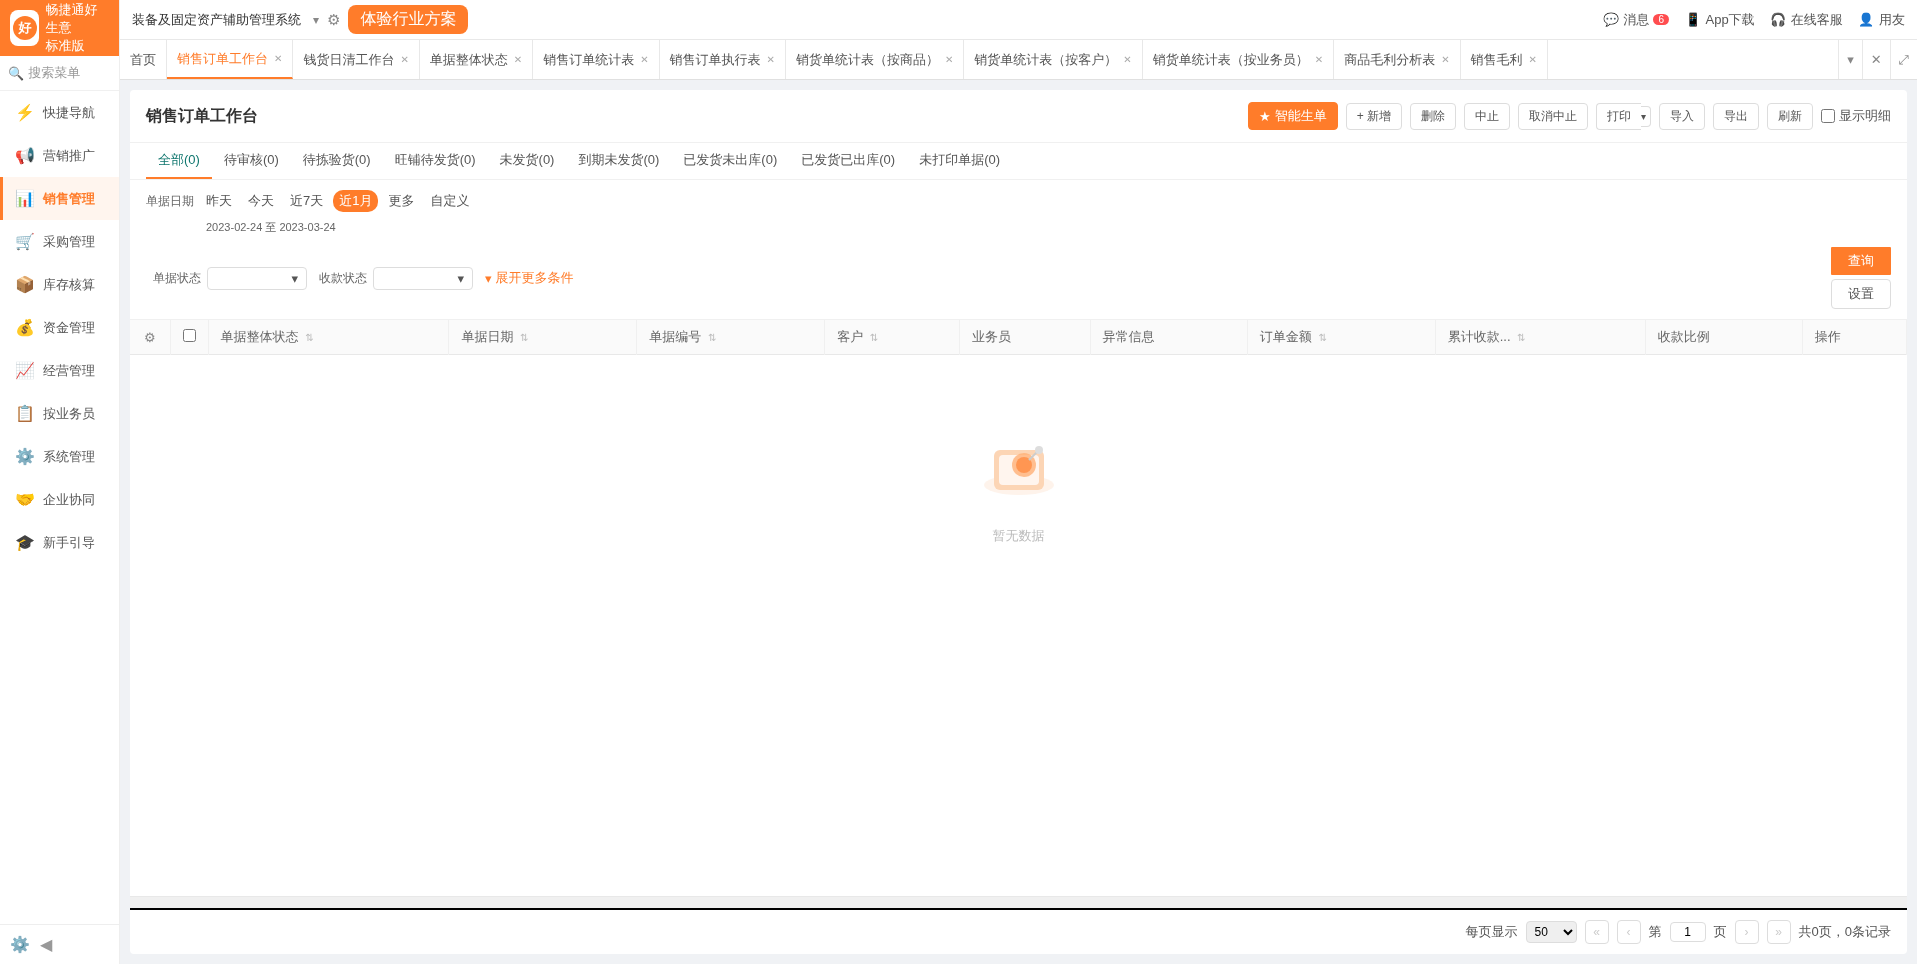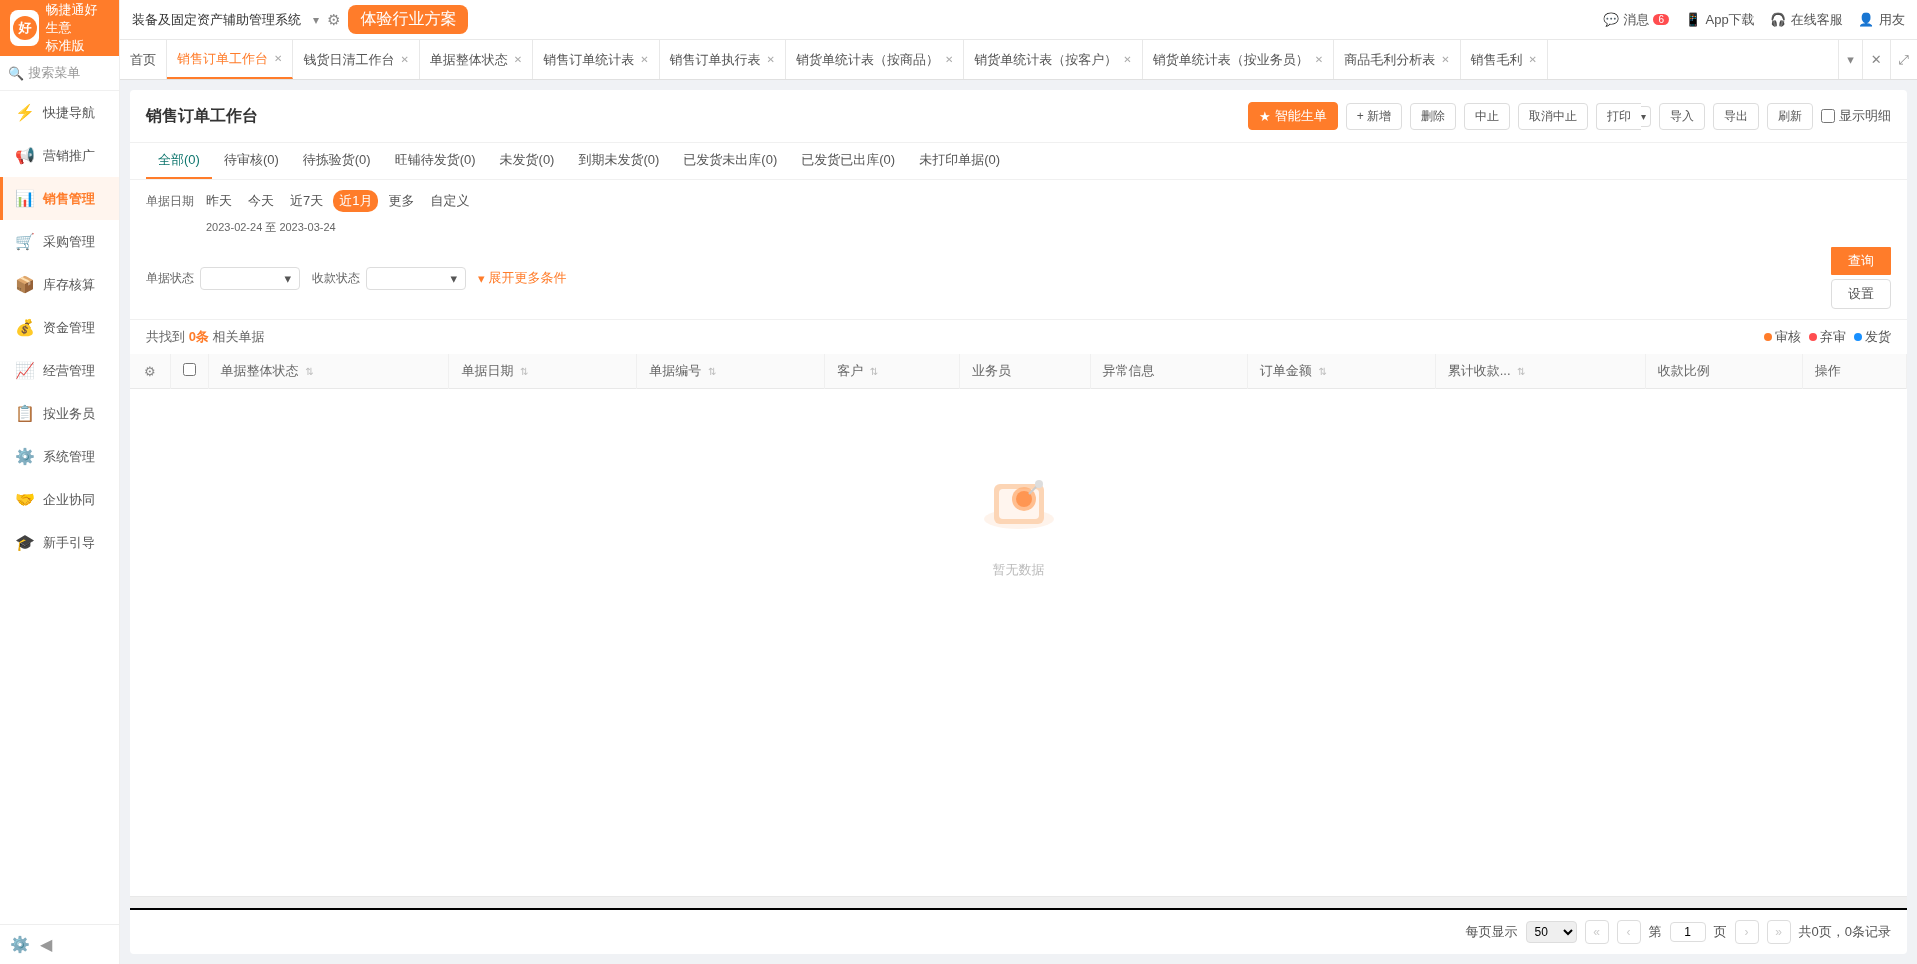--- a/index.html
+++ b/index.html
@@ -312,21 +312,21 @@
           <div class="filter-dates" id="date-options-container">
               <span class="filter-date-btn">昨天</span>
               <span class="filter-date-btn">今天</span>
               <span class="filter-date-btn">近7天</span>
               <span class="filter-date-btn active">近1月</span>
               <span class="filter-date-btn">更多</span>
               <span class="filter-date-btn">自定义</span>
             </div>
         </div>
         <div style="font-size: 11px; color: rgb(102, 102, 102); margin-left: 60px; margin-top: -4px; width: 100%;">2023-02-24 至 2023-03-24</div>
-          <div style="display:flex;align-items:center;gap:12px;margin-left:0;">
+          <div style="display:flex;align-items:center;gap:12px;margin-left:7px;">
           <div class="filter-item">
             <span class="filter-label">单据状态</span>
             <div class="filter-select">
               <span style="flex:1;"></span>
               <span>▾</span>
             </div>
           </div>
           <div class="filter-item">
             <span class="filter-label">收款状态</span>
             <div class="filter-select">
@@ -338,41 +338,20 @@
             <span>▾</span>
             <span>展开更多条件</span>
           </div>
         </div>
         <div class="filter-right">
           <button class="query-btn">查询</button>
           <button class="settings-set-btn">设置</button>
         </div>
       </div>
 
-      <div class="table-toolbar">
-        <span>
-          <span>共找到</span>
-          <span class="count-num">0条</span>
-          <span>相关单据</span>
-        </span>
-        <div class="table-quick-actions">
-          <div class="quick-action-btn">
-            <span class="dot dot-orange"></span>
-            <span>审核</span>
-          </div>
-          <div class="quick-action-btn">
-            <span class="dot dot-red"></span>
-            <span>弃审</span>
-          </div>
-          <div class="quick-action-btn">
-            <span class="dot dot-blue"></span>
-            <span>发货</span>
-          </div>
-        </div>
-      </div>
 
       <div class="table-wrap">
         <table>
           <thead>
             <tr>
               <th class="col-settings">⚙</th>
               <th class="col-check"><input type="checkbox" style=""></th>
               <th>单据整体状态 <span class="sort-icon">⇅</span></th>
               <th>单据日期 <span class="sort-icon">⇅</span></th>
               <th>单据编号 <span class="sort-icon">⇅</span></th>

